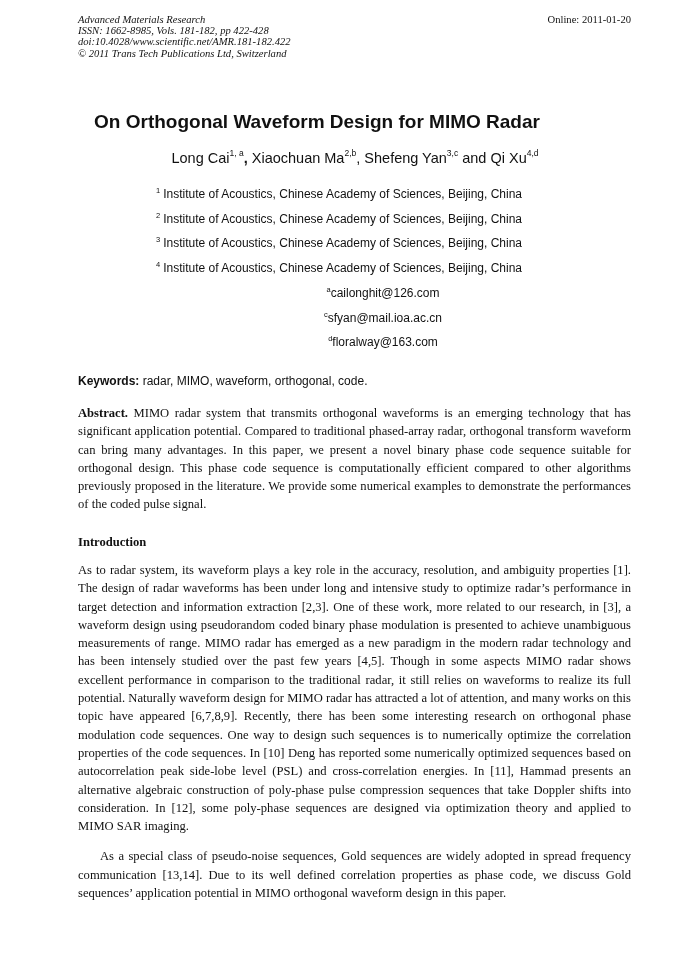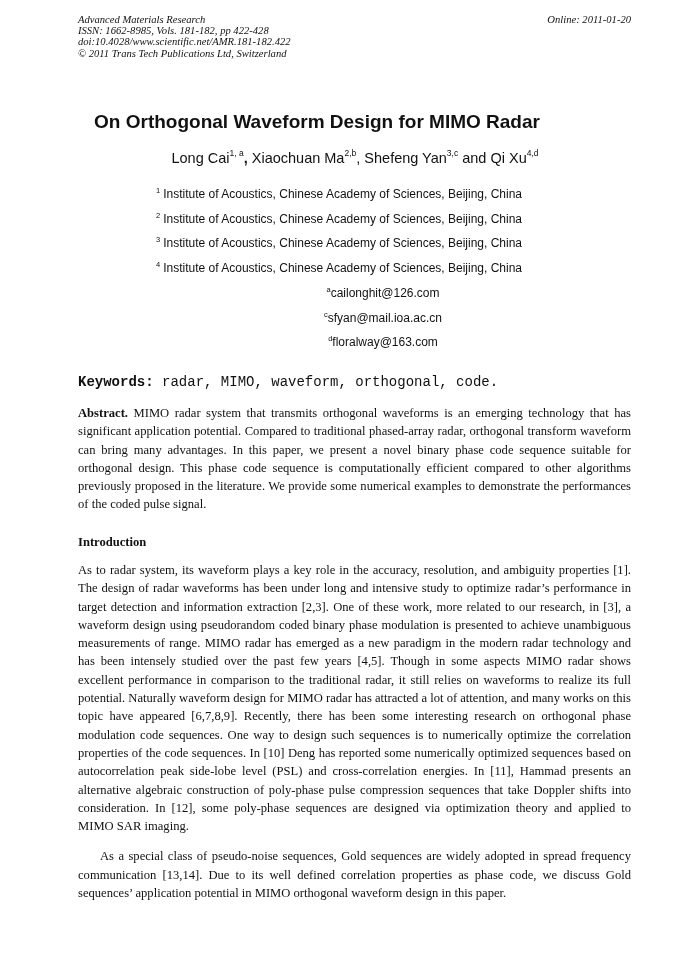--- a/index.html
+++ b/index.html
@@ -7,21 +7,21 @@
   .page { position: absolute; left: 16px; top: 0; width: 678px; height: 959px; }
 
   .hdr-left {
     position: absolute; left: 62px; top: 14px;
     font-family: "Liberation Serif", serif; font-style: italic;
     font-size: 10.6px; line-height: 11.2px;
   }
   .hdr-left div { white-space: nowrap; }
   .hdr-right {
     position: absolute; right: 63px; top: 14px;
-    font-family: "Liberation Serif", serif; font-style: italic;
+    font-family: "Liberation Serif", serif; 
     font-size: 10.6px; line-height: 11.2px; white-space: nowrap;
   }
 
   .title {
     position: absolute; left: 0; width: 602px; top: 111px; text-align: center;
     font-family: "Liberation Sans", sans-serif; font-weight: bold; font-size: 19px;
   }
   .authors {
     position: absolute; left: 0; width: 678px; top: 150px; text-align: center;
     font-family: Liberation Sans, sans-serif; font-size: 14.5px; white-space: nowrap;
@@ -35,21 +35,21 @@
   }
   .affil sup, .email sup { font-size: 7.5px; vertical-align: 5px; line-height: 0; margin-right: 3px; }
   .email sup { margin-right: 0; }
   .email {
     position: absolute; left: 0; width: 678px; text-align: center;
     font-family: "Liberation Sans", sans-serif; font-size: 12px; white-space: nowrap; margin-left: 28px;
   }
 
   .keywords {
     position: absolute; left: 62px; top: 374px;
-    font-family: Liberation Mono, monospace; font-size: 14px; white-space: nowrap;
+    font-family: Liberation Sans, sans-serif; font-size: 12px; white-space: nowrap;
   }
   .keywords b { font-weight: bold; }
 
   .body-text {
     position: absolute; left: 62px; width: 553px;
     font-family: "Liberation Serif", serif; font-size: 12.6px; line-height: 18.3px;
     text-align: justify;
   }
   .abstract { top: 404px; }
   .abstract .lead { font-weight: bold; }

